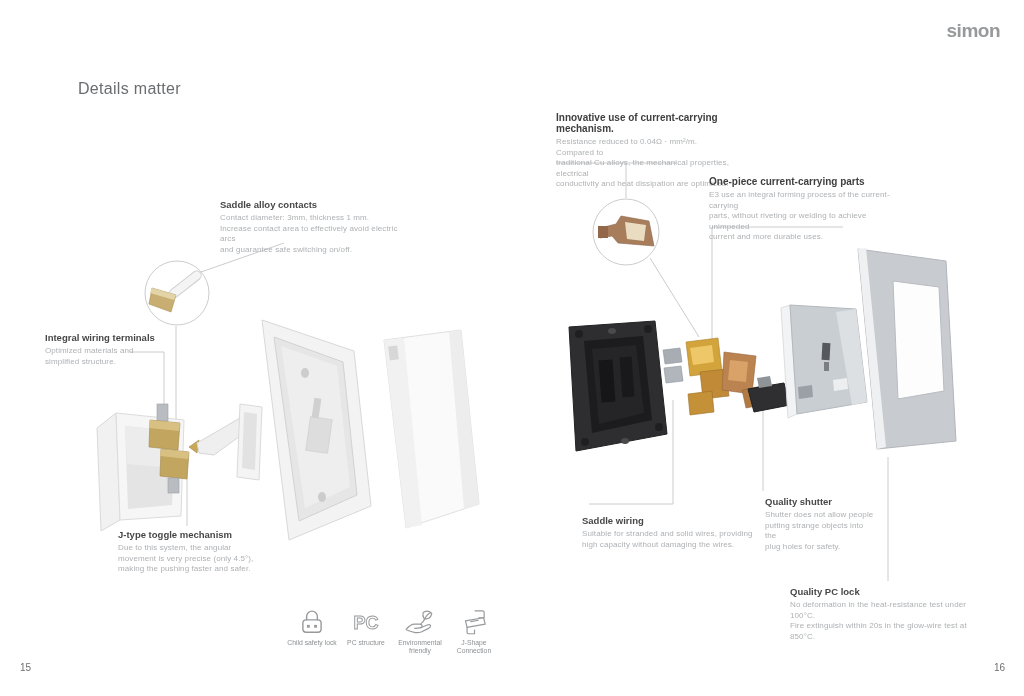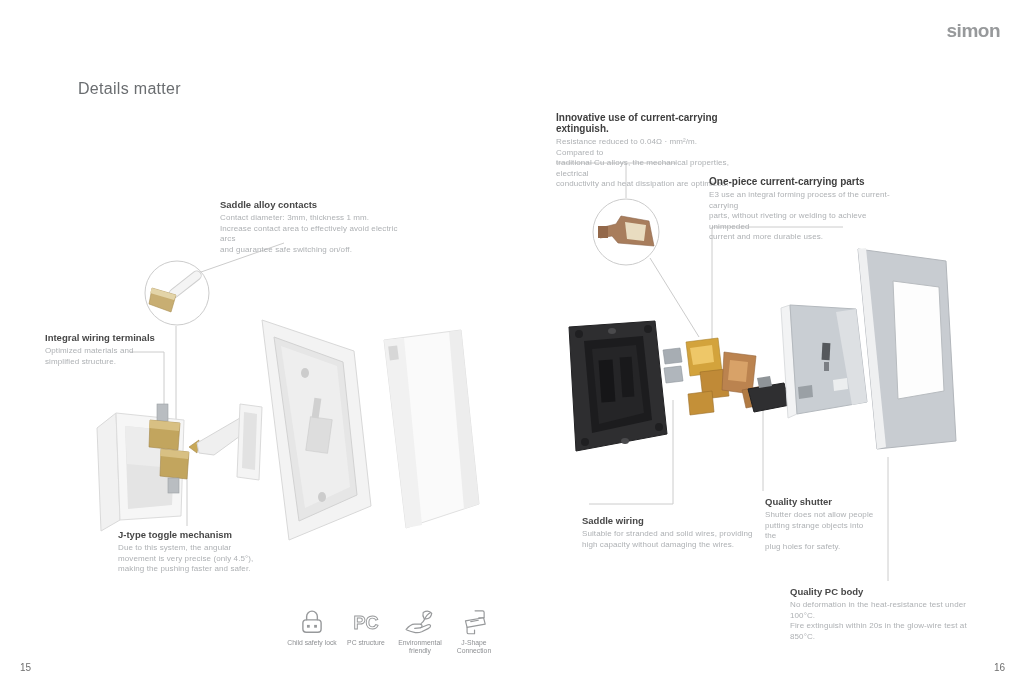--- a/index.html
+++ b/index.html
@@ -184,41 +184,41 @@
     <div class="c-title">Integral wiring terminals</div>
     <div class="c-body">Optimized materials and<br>simplified structure.</div>
   </div>
 
   <div class="callout" style="left:118px;top:529px;width:160px">
     <div class="c-title">J-type toggle mechanism</div>
     <div class="c-body">Due to this system, the angular<br>movement is very precise (only 4.5°),<br>making the pushing faster and safer.</div>
   </div>
 
   <div class="callout" style="left:556px;top:112px;width:180px">
-    <div class="c-title lg">Innovative use of current-carrying extinguish.</div>
+    <div class="c-title lg">Innovative use of current-carrying mechanism.</div>
     <div class="c-body">Resistance reduced to 0.04Ω · mm²/m. Compared to<br>traditional Cu alloys, the mechanical properties, electrical<br>conductivity and heat dissipation are optimized.</div>
   </div>
 
   <div class="callout" style="left:709px;top:176px;width:190px">
     <div class="c-title lg">One-piece current-carrying parts</div>
     <div class="c-body">E3 use an integral forming process of the current-carrying<br>parts, without riveting or welding to achieve unimpeded<br>current and more durable uses.</div>
   </div>
 
   <div class="callout" style="left:765px;top:496px;width:110px">
     <div class="c-title">Quality shutter</div>
     <div class="c-body">Shutter does not allow people<br>putting strange objects into the<br>plug holes for safety.</div>
   </div>
 
   <div class="callout" style="left:582px;top:515px;width:175px">
     <div class="c-title">Saddle wiring</div>
     <div class="c-body">Suitable for stranded and solid wires, providing<br>high capacity without damaging the wires.</div>
   </div>
 
   <div class="callout" style="left:790px;top:586px;width:180px">
-    <div class="c-title">Quality PC body</div>
+    <div class="c-title">Quality PC lock</div>
     <div class="c-body">No deformation in the heat-resistance test under 100°C.<br>Fire extinguish within 20s in the glow-wire test at 850°C.</div>
   </div>
 
   <div class="features">
 
     <div class="feature">
       <svg class="f-icon" width="30" height="28" viewBox="0 0 28 26" fill="none" stroke="#97999b" stroke-width="1.3" stroke-linecap="round" stroke-linejoin="round">
         <path d="M9,11 v-3.2 a5,5 0 0 1 10,0 v3.2"></path>
         <rect x="5.5" y="11" width="17" height="11.5" rx="3"></rect>
         <rect x="9.3" y="15.7" width="2.6" height="2.6" fill="#97999b" stroke="none"></rect>

